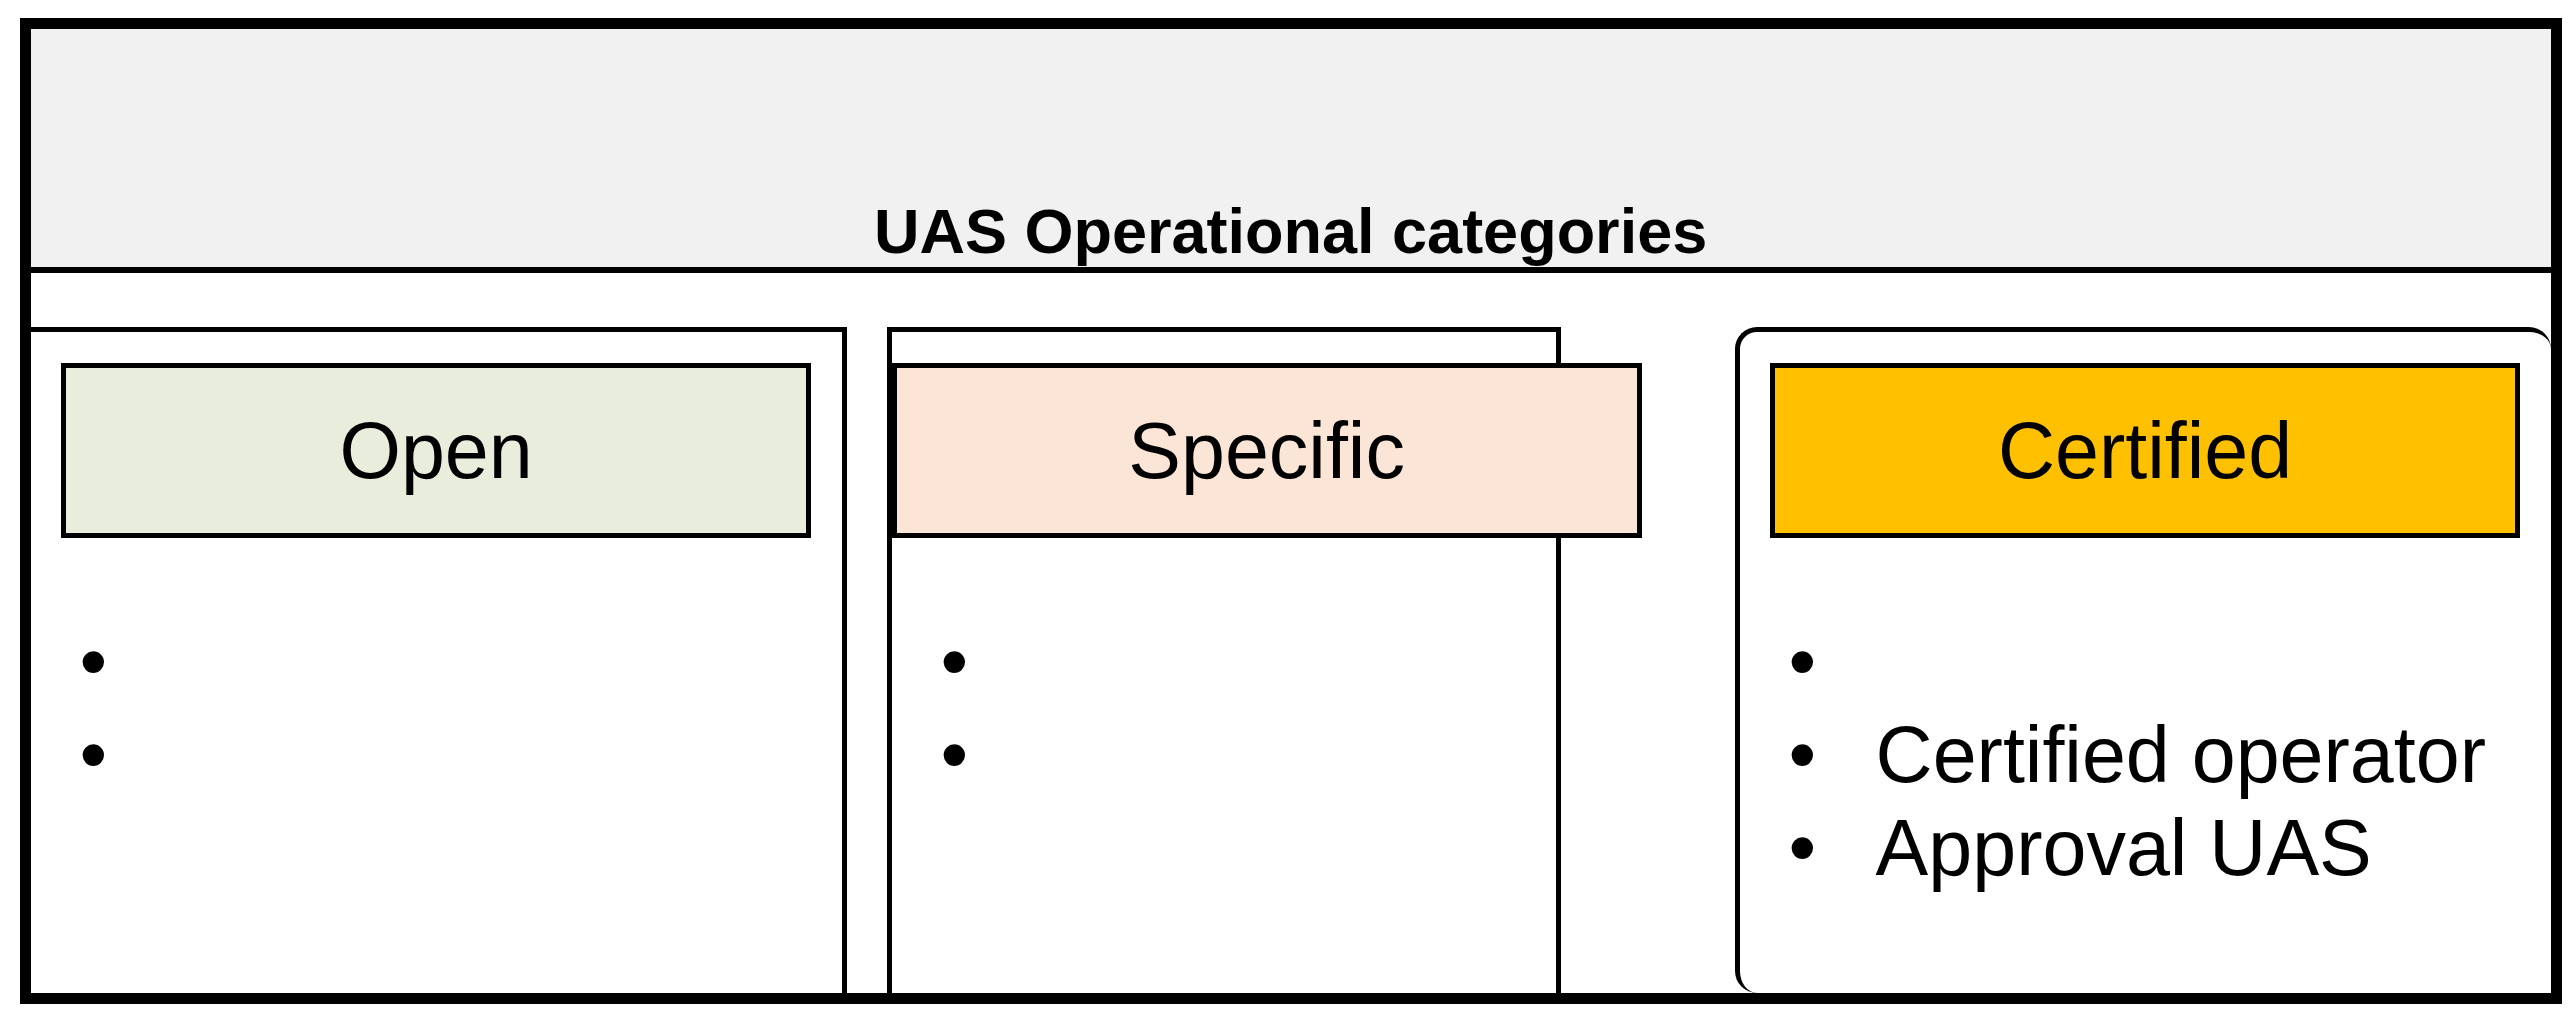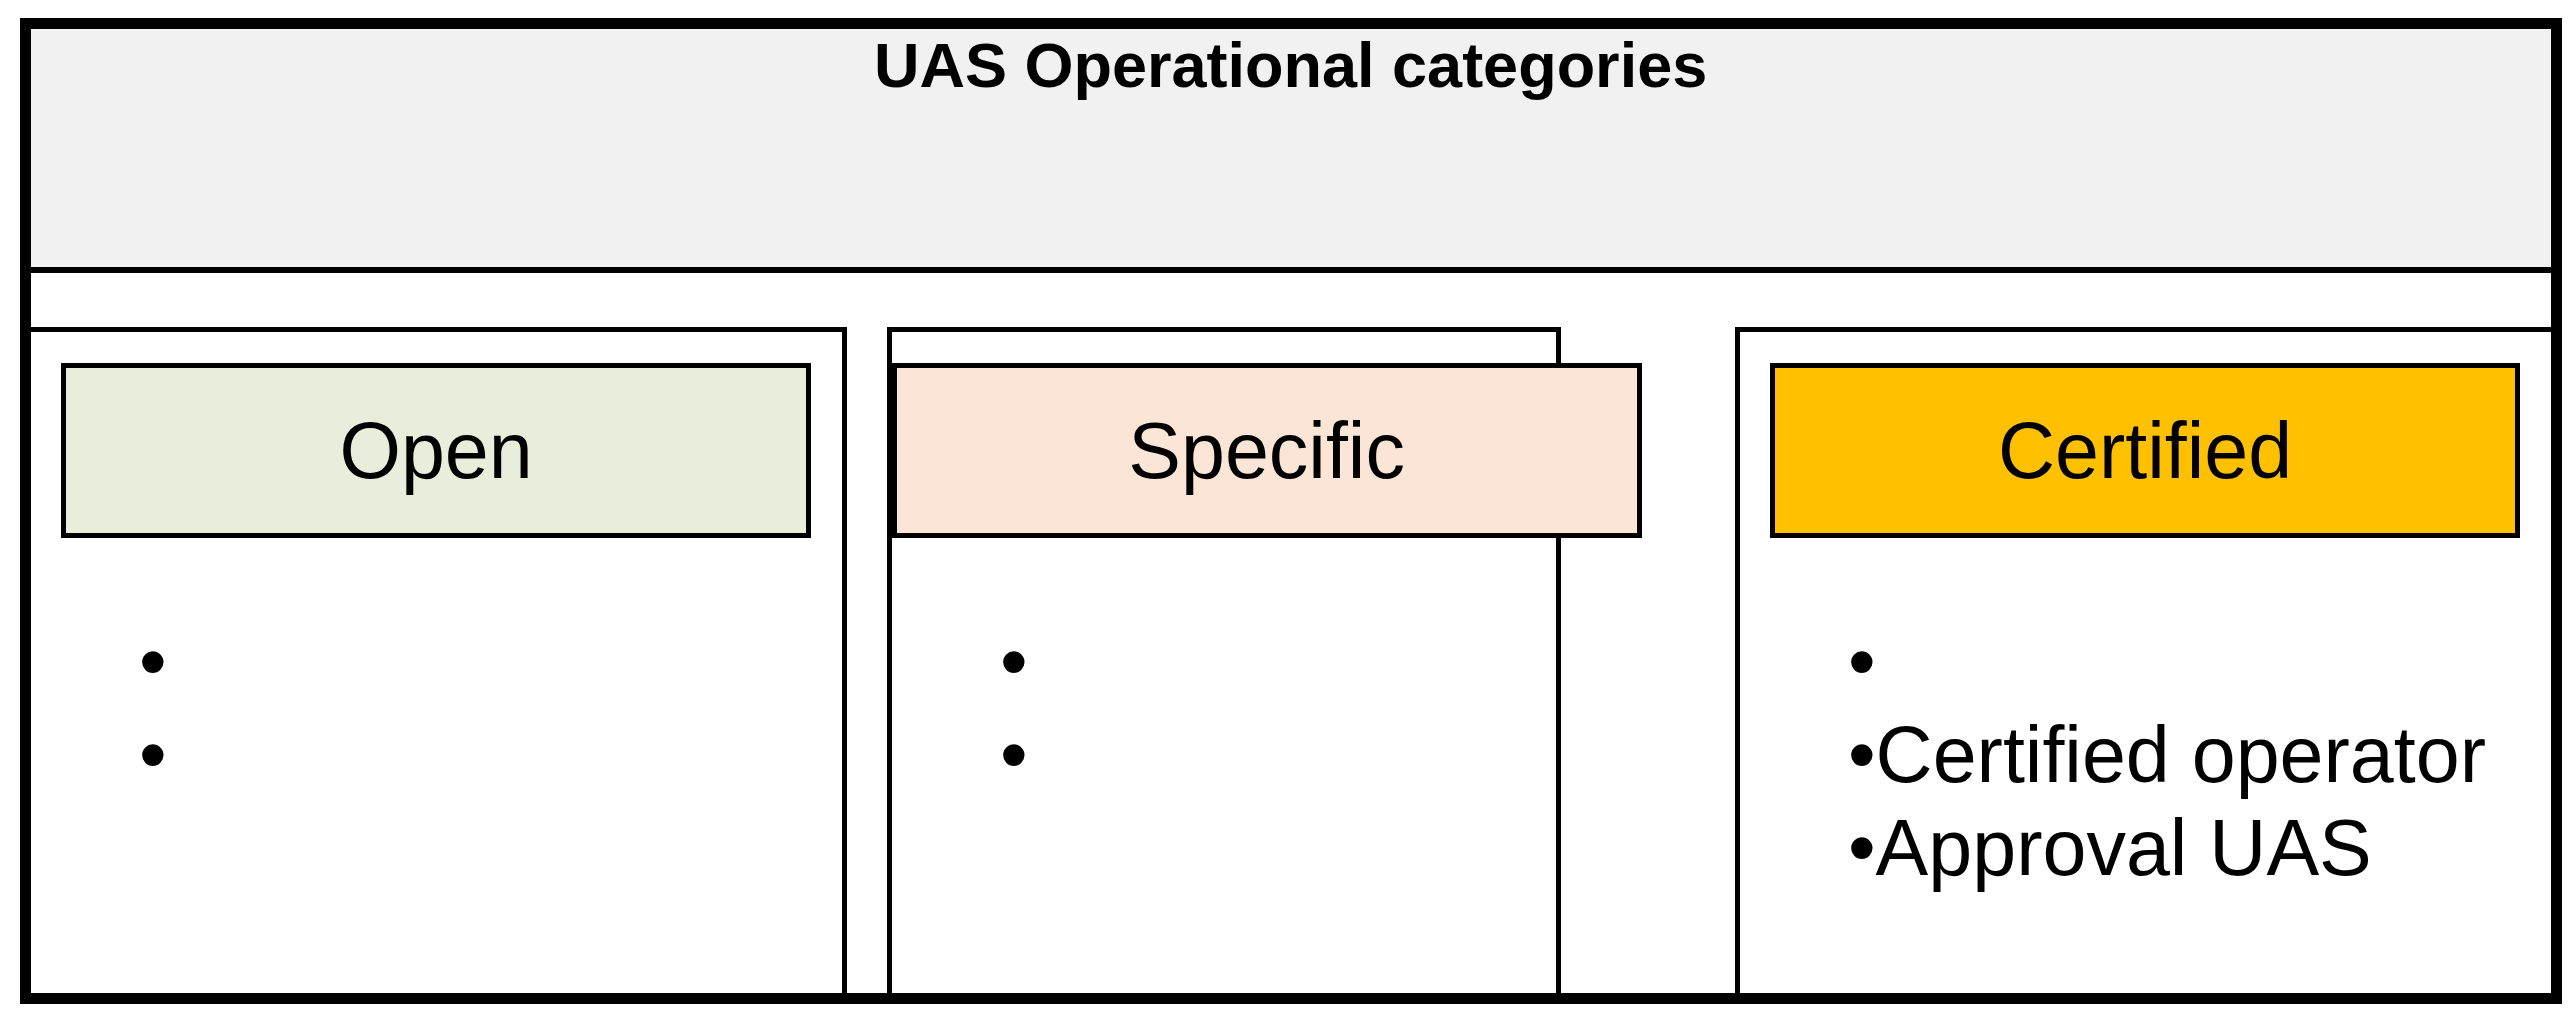--- a/index.html
+++ b/index.html
@@ -23,43 +23,42 @@
   }
   
   #title-band {
     position: absolute;
     left: 0; top: 0; right: 0;
     height: 244px;
     box-sizing: border-box;
     border-bottom: 6.3px solid #000000;
     background: #f1f1f1;
     display: flex;
-    align-items: flex-start;
+    align-items: flex-end;
     justify-content: center;
   }
   #title-band .title-text {
     font-size: 63px;
     font-weight: bold;
     letter-spacing: 0px;
     white-space: nowrap;
   }
   
   .category-col {
     position: absolute;
     top: 298px;
     bottom: 0;
     box-sizing: border-box;
     background: #ffffff;
     border-style: solid;
     border-color: #000000;
-    text-align: right;
   }
   #col-open      { left: 0;     width: 816px; border-width: 5.5px 5.5px 0 0; }
   #col-specific  { left: 856px; width: 674px; border-width: 5.5px 5.5px 0 5.5px; }
-  #col-certified { left: 1704px; width: 816px; border-width: 5.5px 0 0 5.5px; }
+  #col-certified { left: 1704px; width: 816px; border-width: 5.5px 0 0 5.5px; border-radius: 22px; }
 
   .cat-header-box {
     box-sizing: border-box;
     width: 750px;
     height: 175px;
     margin: 31px auto 0 auto;
     border: 5.5px solid #000000;
     display: flex;
     align-items: center;
     justify-content: center;

